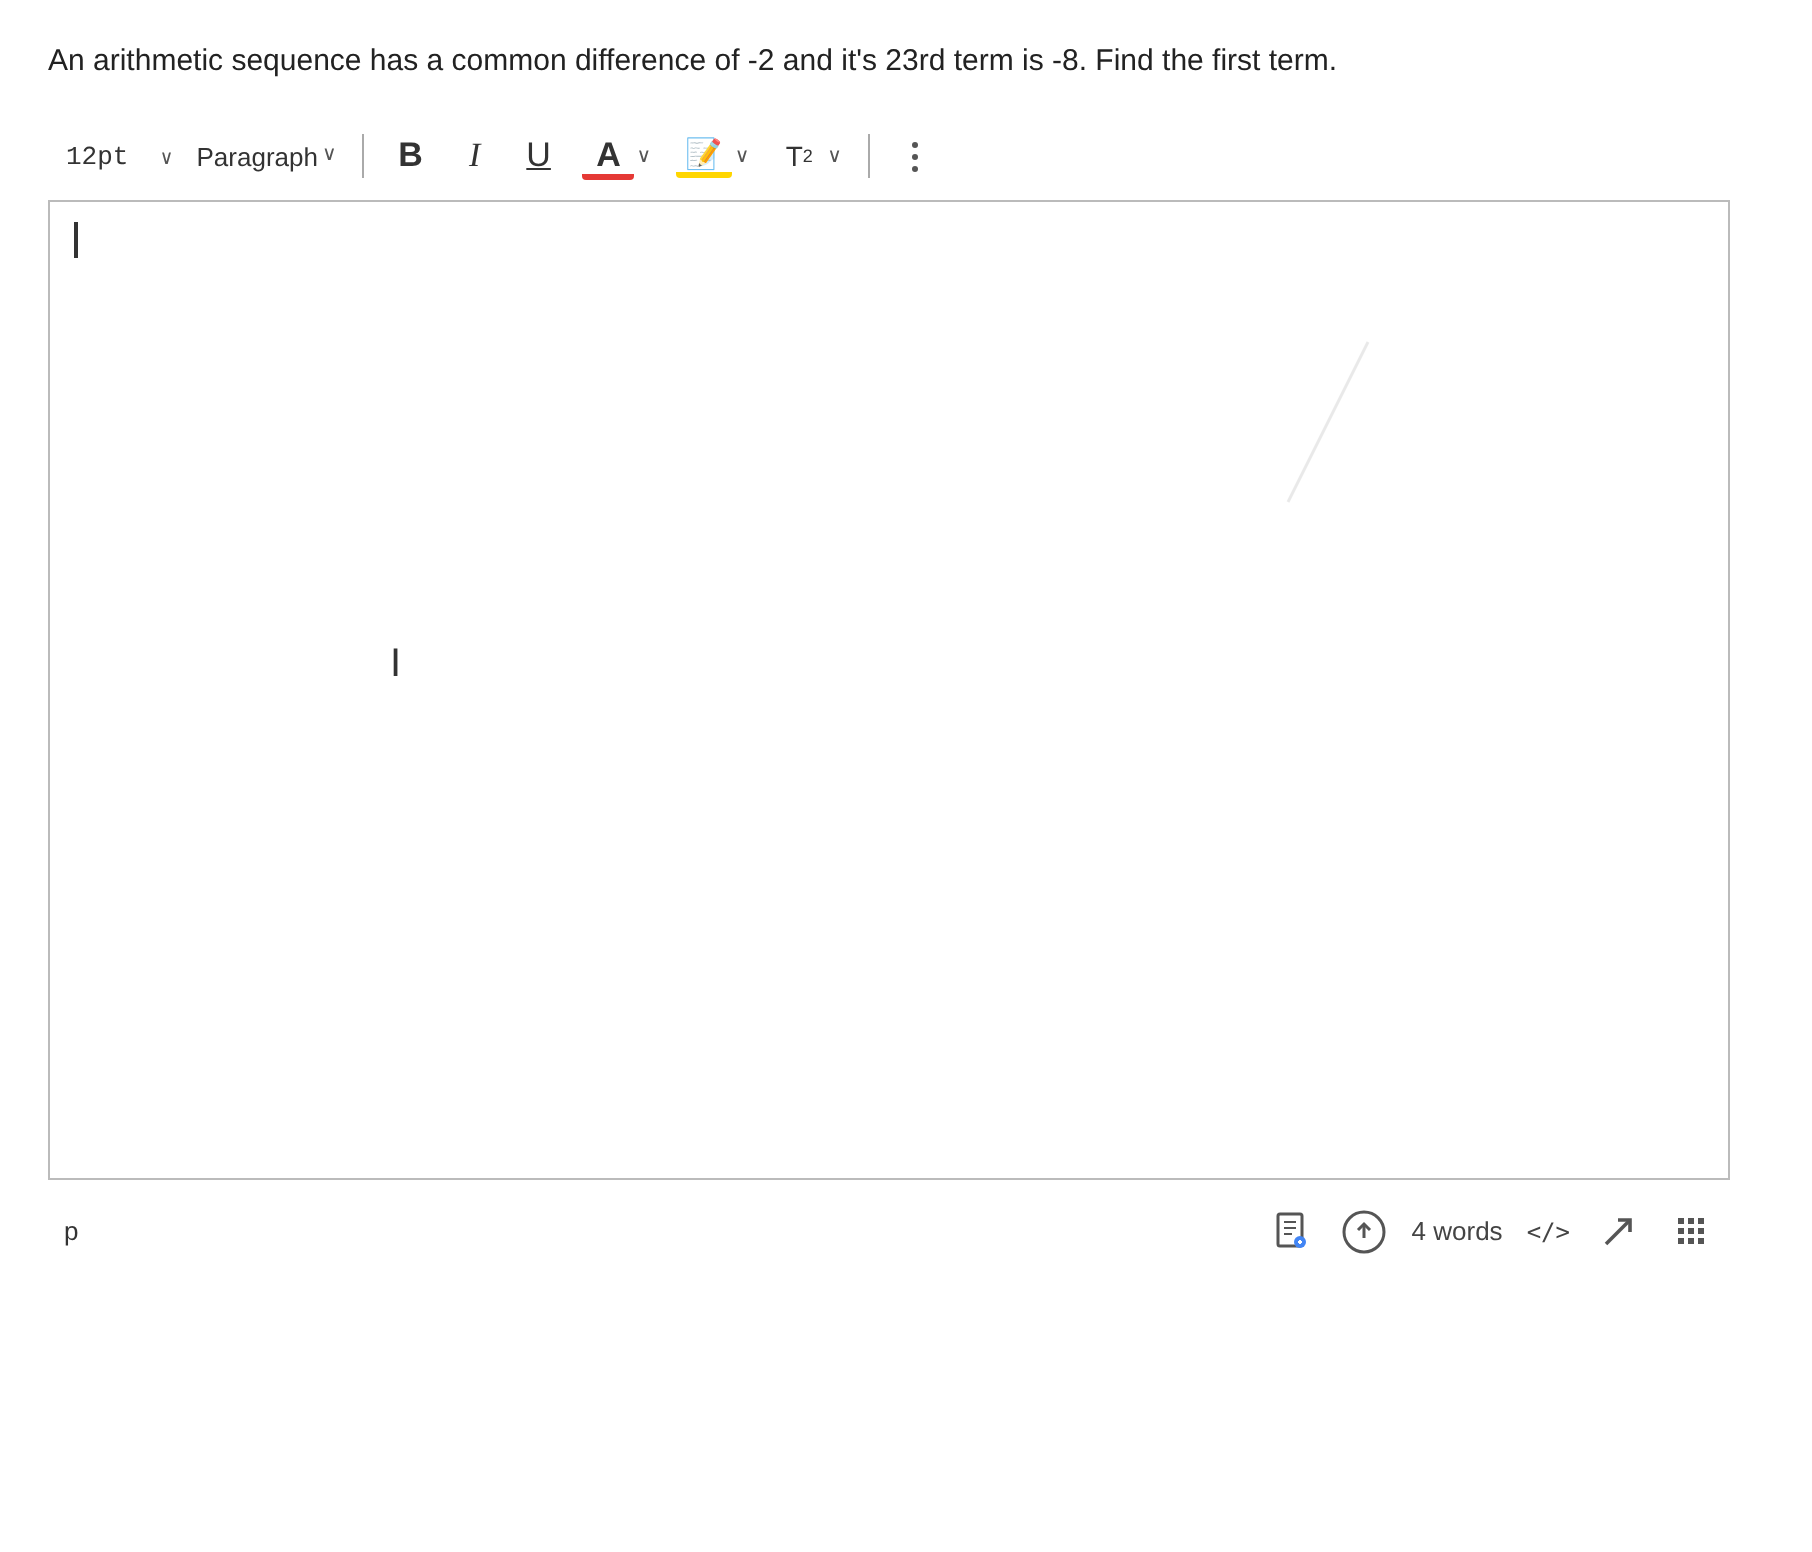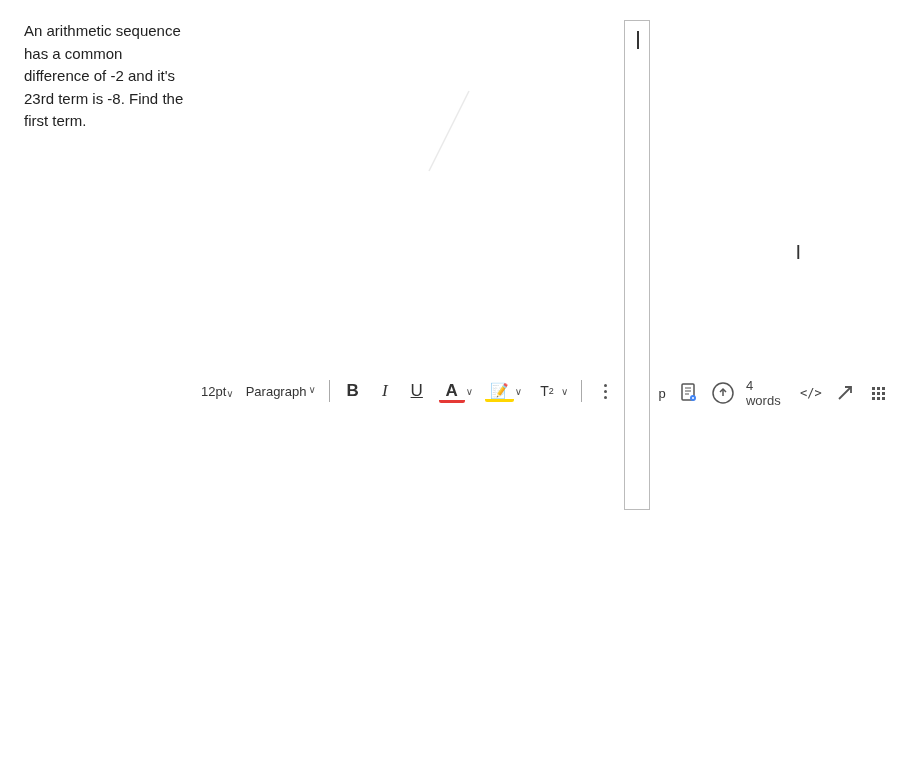--- a/index.html
+++ b/index.html
@@ -14,23 +14,23 @@
       width: 906px;
       min-height: 776px;
       color: #222;
       overflow: hidden;
     }
 
     .page-container {
       width: 906px;
       min-height: 776px;
       background: #ffffff;
-      padding: 20px 8px 10px 24px;
-      display: flex;
-      flex-direction: row;
+      padding: 20px 41px 10px 24px;
+      display: flex;
+      flex-direction: column;
     }
 
     .question-text {
       font-size: 15px;
       line-height: 1.5;
       color: #222;
       margin-bottom: 18px;
       font-family: Arial, sans-serif;
       max-width: 860px;
     }
@@ -260,24 +260,25 @@
     .grid-dot {
       width: 3px;
       height: 3px;
       background: #555;
       border-radius: 0;
     }
 
     .font-size-selector {
       display: flex;
       align-items: flex-end;
-      gap: 0;
+      gap: 16px;
       cursor: pointer;
       font-size: 13px;
       color: #333;
+      font-family: Liberation Mono, monospace;
     }
 
     .paragraph-selector {
       display: flex;
       align-items: flex-start;
       gap: 2px;
       cursor: pointer;
       font-size: 13px;
       color: #333;
     }

